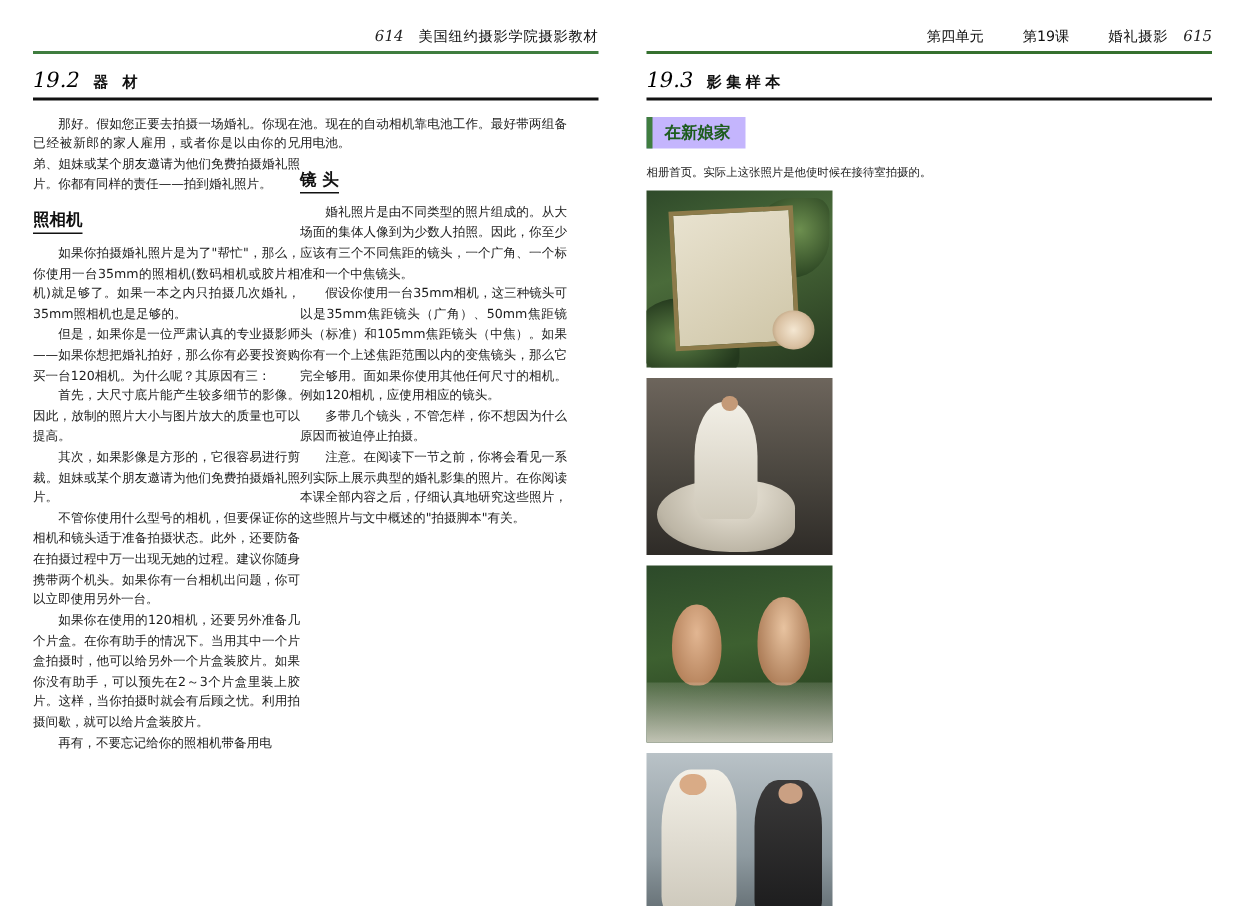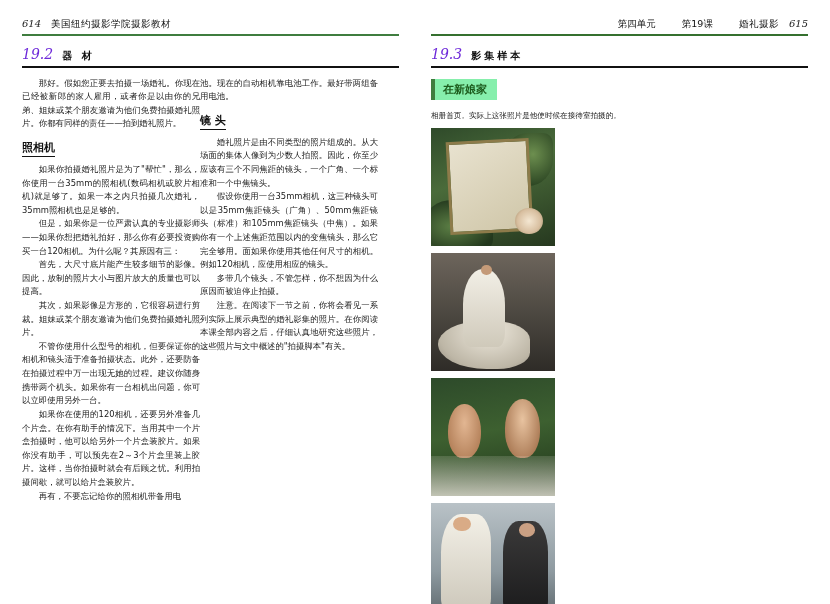--- a/index.html
+++ b/index.html
@@ -36,21 +36,21 @@
   }
 
   
   .runhead {
     display: flex;
     align-items: baseline;
     font-size: 9px;
     color: #111;
     margin-bottom: 3px;
   }
-  .runhead.left { justify-content: flex-start; }
+  .runhead.left { justify-content: flex-end; }
   .runhead.right { justify-content: flex-end; }
   .folio {
     font-family: "DejaVu Serif", "Liberation Serif", serif;
     font-style: italic;
     font-size: 10px;
     color: #222;
   }
   .runhead-title {
     font-size: 9.5px;
     letter-spacing: .5px;
@@ -74,21 +74,21 @@
   .sec-head {
     display: flex;
     align-items: baseline;
     gap: 9px;
     margin: 4px 0 2px 0;
   }
   .sec-num {
     font-family: "DejaVu Serif", "Liberation Serif", serif;
     font-style: italic;
     font-size: 14px;
-    color: #6d28d9;
+    color: #000000;
   }
   .sec-title {
     font-size: 10px;
     font-weight: bold;
     letter-spacing: 3px;
     color: #111;
   }
   .sec-underline {
     height: 1.5px;
     background: #111;
@@ -98,21 +98,21 @@
     display: inline-block;
     font-size: 11px;
     font-weight: bold;
     color: #111;
     border-bottom: 1.2px solid #111;
     padding-bottom: 1px;
     margin: 9px 0 6px 0;
   }
   .sub-head-green {
     display: inline-block;
-    background: #86efac;
+    background: #c4b5fd;
     color: #1d5c1d;
     font-size: 11px;
     font-weight: bold;
     padding: 3px 10px 3px 8px;
     border-left: 4px solid #3f7d3f;
     margin: 2px 0 10px 0;
   }
 
   
   .cols {

